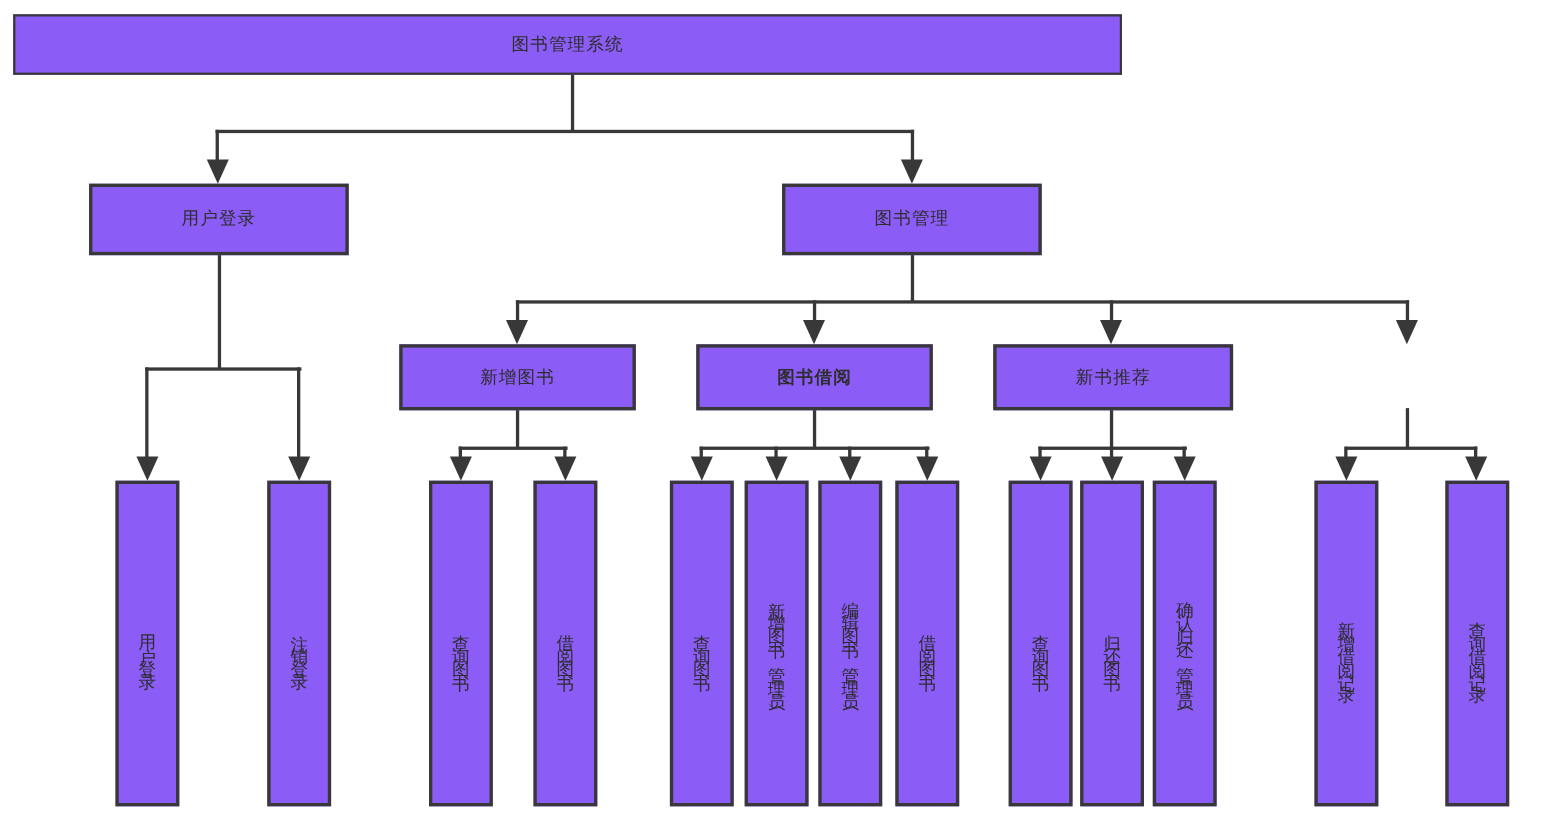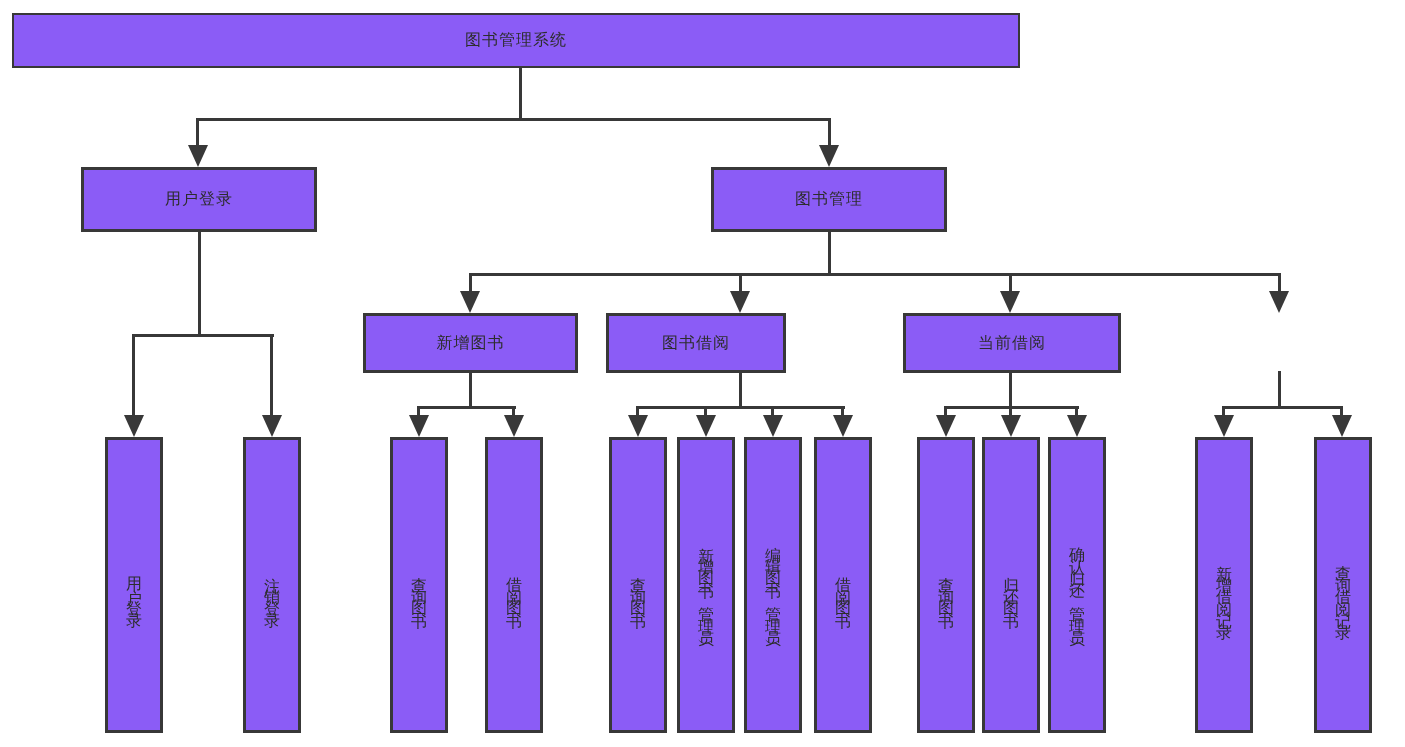--- a/index.html
+++ b/index.html
@@ -123,22 +123,22 @@
   <div class="vline" style="left:1340px;top:406px;width:3px;height:12px;"></div>
   <div class="arrow" style="left:1214px;top:415px;"></div>
   <div class="arrow" style="left:1332px;top:415px;"></div>
 
   <div class="box root" style="left:12px;top:13px;width:1008px;height:55px;">图书管理系统</div>
 
   <div class="box" style="left:81px;top:167px;width:236px;height:65px;">用户登录</div>
   <div class="box" style="left:711px;top:167px;width:236px;height:65px;">图书管理</div>
 
   <div class="box" style="left:363px;top:313px;width:215px;height:60px;">新增图书</div>
-  <div class="box" style="left:606px;top:313px;width:180px;height:60px;">图书借阅</div>
-  <div class="box" style="left:903px;top:313px;width:218px;height:60px;">当前借阅</div>
+  <div class="box" style="left:633px;top:313px;width:215px;height:60px;font-weight:bold;">图书借阅</div>
+  <div class="box" style="left:903px;top:313px;width:218px;height:60px;">新书推荐</div>
 
   <div class="box vbox" style="left:105px;top:437px;width:58px;height:296px;">用户登录</div>
   <div class="box vbox" style="left:243px;top:437px;width:58px;height:296px;">注销登录</div>
 
   <div class="box vbox" style="left:390px;top:437px;width:58px;height:296px;">查询图书</div>
   <div class="box vbox" style="left:485px;top:437px;width:58px;height:296px;">借阅图书</div>
 
   <div class="box vbox" style="left:609px;top:437px;width:58px;height:296px;">查询图书</div>
   <div class="box vbox" style="left:677px;top:437px;width:58px;height:296px;">新增图书（管理员）</div>
   <div class="box vbox" style="left:744px;top:437px;width:58px;height:296px;">编辑图书（管理员）</div>

